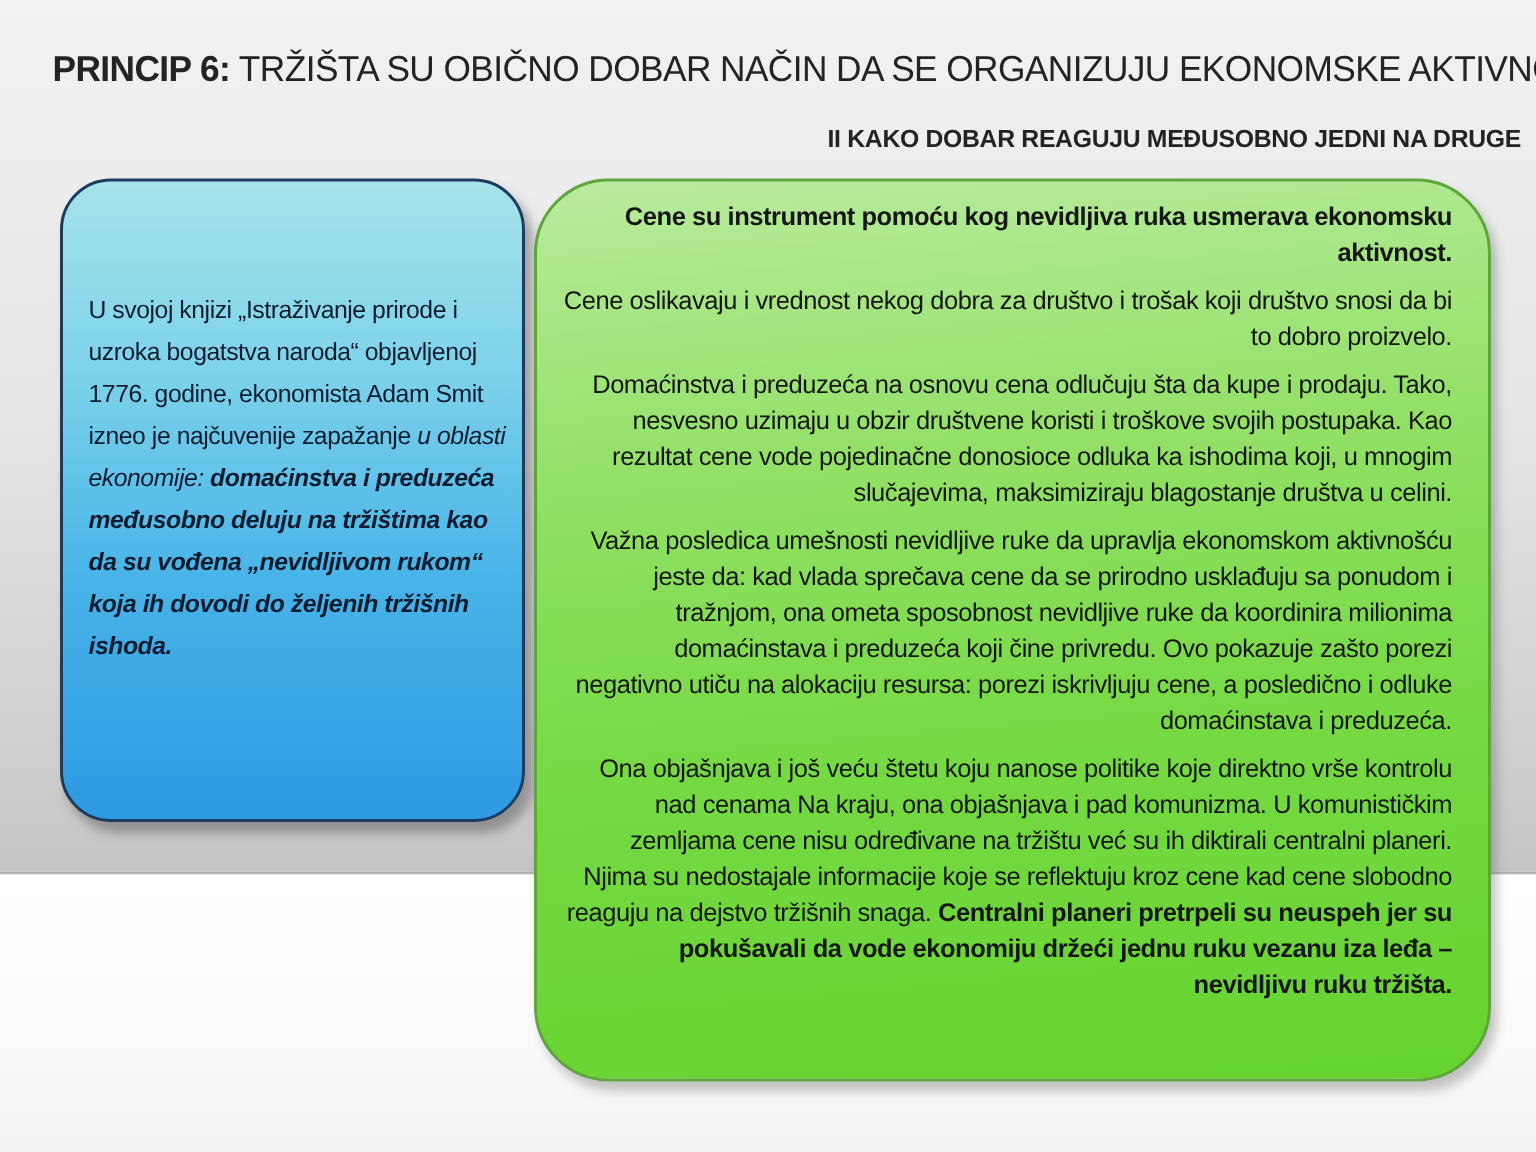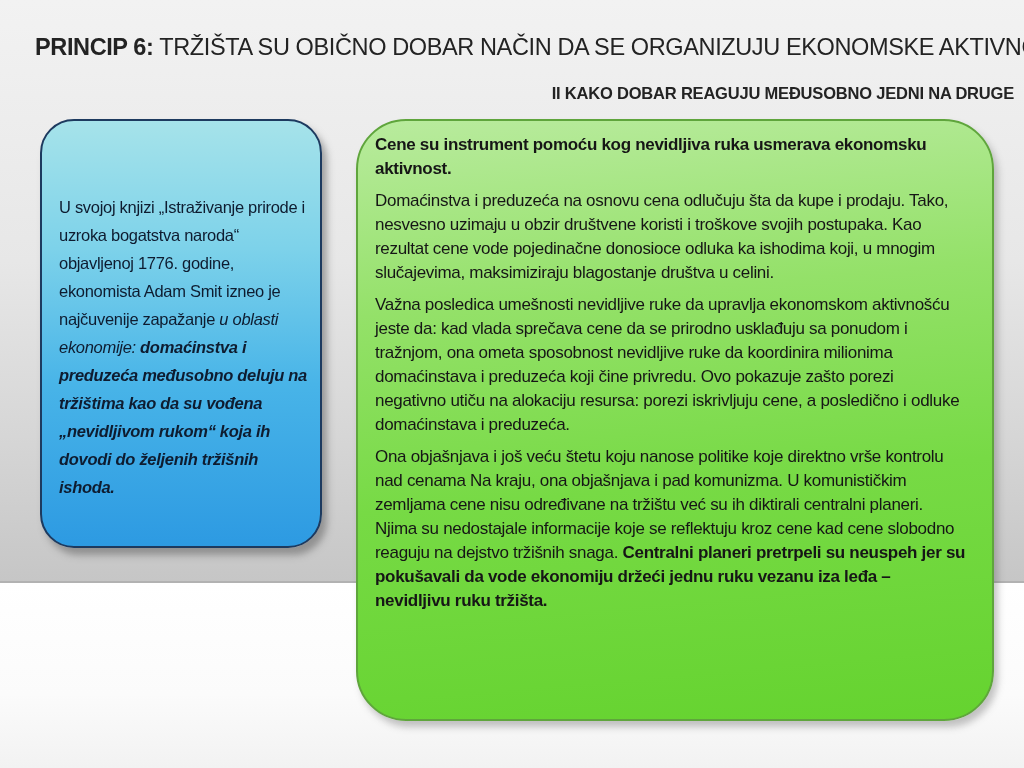--- a/index.html
+++ b/index.html
@@ -23,21 +23,21 @@
     letter-spacing:-0.4px;white-space:nowrap;
     transform:scaleX(0.98);transform-origin:left center;
   }
   .title .prefix{font-weight:bold;}
   .subtitle{
     position:absolute;right:10px;top:84px;
     font-size:16.5px;font-weight:bold;color:var(--title-color,#232323);
     letter-spacing:-0.2px;white-space:nowrap;
   }
   .blue-box{
-    position:absolute;left:40px;top:119px;width:282px;height:429px;
+    position:absolute;left:40px;top:119px;width:310px;height:429px;
     border-radius:34px;
     border:2px solid var(--blue-border,#1d3a5f);
     background:linear-gradient(180deg,var(--blue-top,#a6e3ea) 0%,#7dd2ea 30%,#48b4e8 62%,var(--blue-bottom,#2d9ae2) 100%);
     box-shadow:5px 7px 7px rgba(90,90,90,0.5);
     box-sizing:border-box;
   }
   .blue-text{
     padding:72px 8px 0 17px;
     font-size:16.5px;line-height:28px;letter-spacing:-0.3px;
     color:var(--blue-text-color,#0e1c30);
@@ -47,20 +47,21 @@
     border-radius:50px;
     border:2px solid var(--green-border,#5fa53c);
     background:linear-gradient(175deg,var(--green-top,#b9eb9e) 0%,#94e169 30%,#77da45 60%,var(--green-bottom,#65d32f) 100%);
     box-shadow:4px 6px 7px rgba(90,90,90,0.35);
     box-sizing:border-box;overflow:hidden;
   }
   .green-text{
     padding:12px 24px 0 17px;
     font-size:17px;line-height:24px;letter-spacing:-0.3px;
     color:var(--green-text-color,#161616);
+    text-align:right;
   }
   .gpara{margin:0 0 8px 0;}
   .s-regular{font-weight:normal;font-style:normal;}
   .s-bold{font-weight:bold;}
   .s-italic{font-style:italic;}
   .s-bold-italic{font-weight:bold;font-style:italic;}
 </style>
 </head>
 <body>
 
@@ -73,17 +74,18 @@
 
 <div class="subtitle">II KAKO DOBAR REAGUJU MEĐUSOBNO JEDNI NA DRUGE</div>
 
 <div class="blue-box">
   <div class="blue-text"><span class="s-regular">U svojoj knjizi „Istraživanje prirode i uzroka bogatstva naroda“ objavljenoj 1776. godine, ekonomista Adam Smit izneo je najčuvenije zapažanje </span><span class="s-italic">u oblasti ekonomije: </span><span class="s-bold-italic">domaćinstva i preduzeća međusobno deluju na tržištima kao da su vođena „nevidljivom rukom“ koja ih dovodi do željenih tržišnih ishoda.</span></div>
 </div>
 
 <div class="green-box">
   <div class="green-text">
       <p class="gpara"><span class="s-bold">Cene su instrument pomoću kog nevidljiva ruka usmerava ekonomsku aktivnost.</span></p>
+      <p class="gpara"><span class="s-regular">Cene oslikavaju i vrednost nekog dobra za društvo i trošak koji društvo snosi da bi to dobro proizvelo.</span></p>
       <p class="gpara"><span class="s-regular">Domaćinstva i preduzeća na osnovu cena odlučuju šta da kupe i prodaju. Tako, nesvesno uzimaju u obzir društvene koristi i troškove svojih postupaka. Kao rezultat cene vode pojedinačne donosioce odluka ka ishodima koji, u mnogim slučajevima, maksimiziraju blagostanje društva u celini.</span></p>
       <p class="gpara"><span class="s-regular">Važna posledica umešnosti nevidljive ruke da upravlja ekonomskom aktivnošću jeste da: kad vlada sprečava cene da se prirodno usklađuju sa ponudom i tražnjom, ona ometa sposobnost nevidljive ruke da koordinira milionima domaćinstava i preduzeća koji čine privredu. Ovo pokazuje zašto porezi negativno utiču na alokaciju resursa: porezi iskrivljuju cene, a posledično i odluke domaćinstava i preduzeća.</span></p>
       <p class="gpara"><span class="s-regular">Ona objašnjava i još veću štetu koju nanose politike koje direktno vrše kontrolu nad cenama Na kraju, ona objašnjava i pad komunizma. U komunističkim zemljama cene nisu određivane na tržištu već su ih diktirali centralni planeri. Njima su nedostajale informacije koje se reflektuju kroz cene kad cene slobodno reaguju na dejstvo tržišnih snaga. </span><span class="s-bold">Centralni planeri pretrpeli su neuspeh jer su pokušavali da vode ekonomiju držeći jednu ruku vezanu iza leđa – nevidljivu ruku tržišta.</span></p>
     </div>
 </div>
 
 </body></html>

